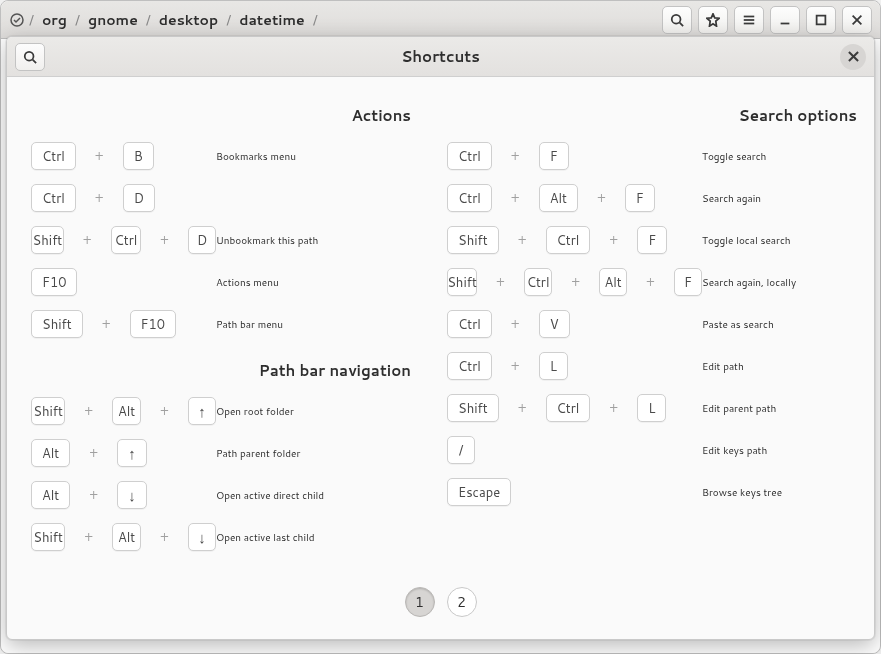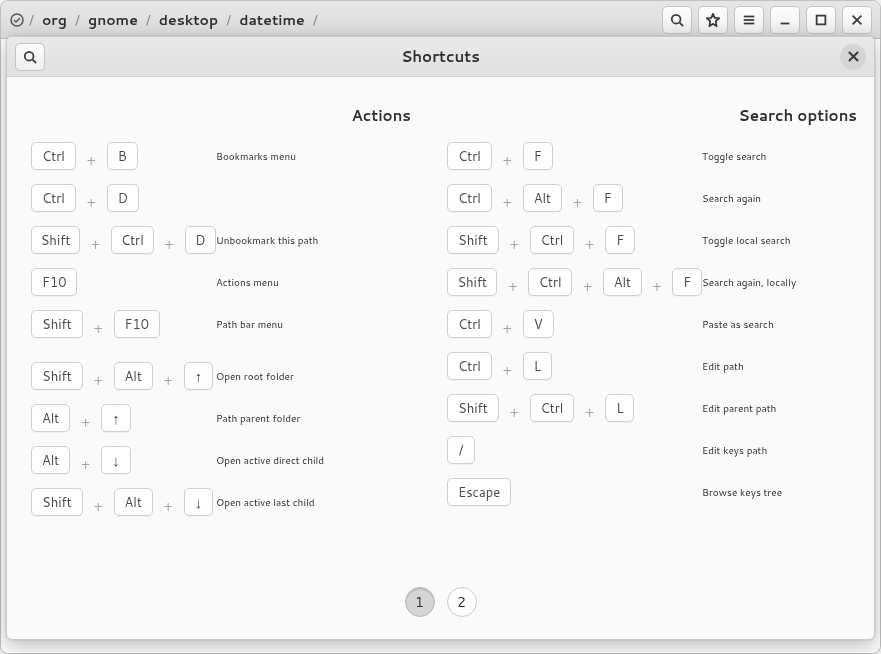--- a/index.html
+++ b/index.html
@@ -107,21 +107,21 @@
   .col { flex: 0 0 auto; }
   .col.left { width: 380px; }
   .col.right { width: 410px; }
   .section { margin-bottom: 20px; }
   .section-title { font-weight:700; font-size:15px; margin-bottom:14px; color:#2e2e2e;text-align:right; }
   .row {
     display:flex; align-items:center;
     min-height: 32px;
     margin-bottom: 10px;
   }
-  .keys { display:flex; align-items:flex-end; gap:10px; width:185px; flex:0 0 auto; }
+  .keys { display:flex; align-items:center; gap:18px; width:185px; flex:0 0 auto; }
   .col.right .keys { width:255px; }
   .key {
     display:inline-flex; align-items:center; justify-content:center;
     min-width:28px; height:28px;
     padding: 0 10px;
     border: 1px solid #cfcfcf;
     border-radius: 5px;
     background: #fff;
     font-size: 13px;
     color:#4a4a4a;
@@ -270,20 +270,21 @@
           <div class="row">
             <div class="keys">
               <span class="key">Shift</span>
               <span class="plus">+</span>
               <span class="key">F10</span>
             </div>
             <span class="desc">Path bar menu</span>
           </div>
         </div>
         <div class="section">
+          <div class="section-title">Path bar navigation</div>
           <div class="row">
             <div class="keys">
               <span class="key">Shift</span>
               <span class="plus">+</span>
               <span class="key">Alt</span>
               <span class="plus">+</span>
               <span class="key arrow">↑</span>
             </div>
             <span class="desc">Open root folder</span>
           </div>

